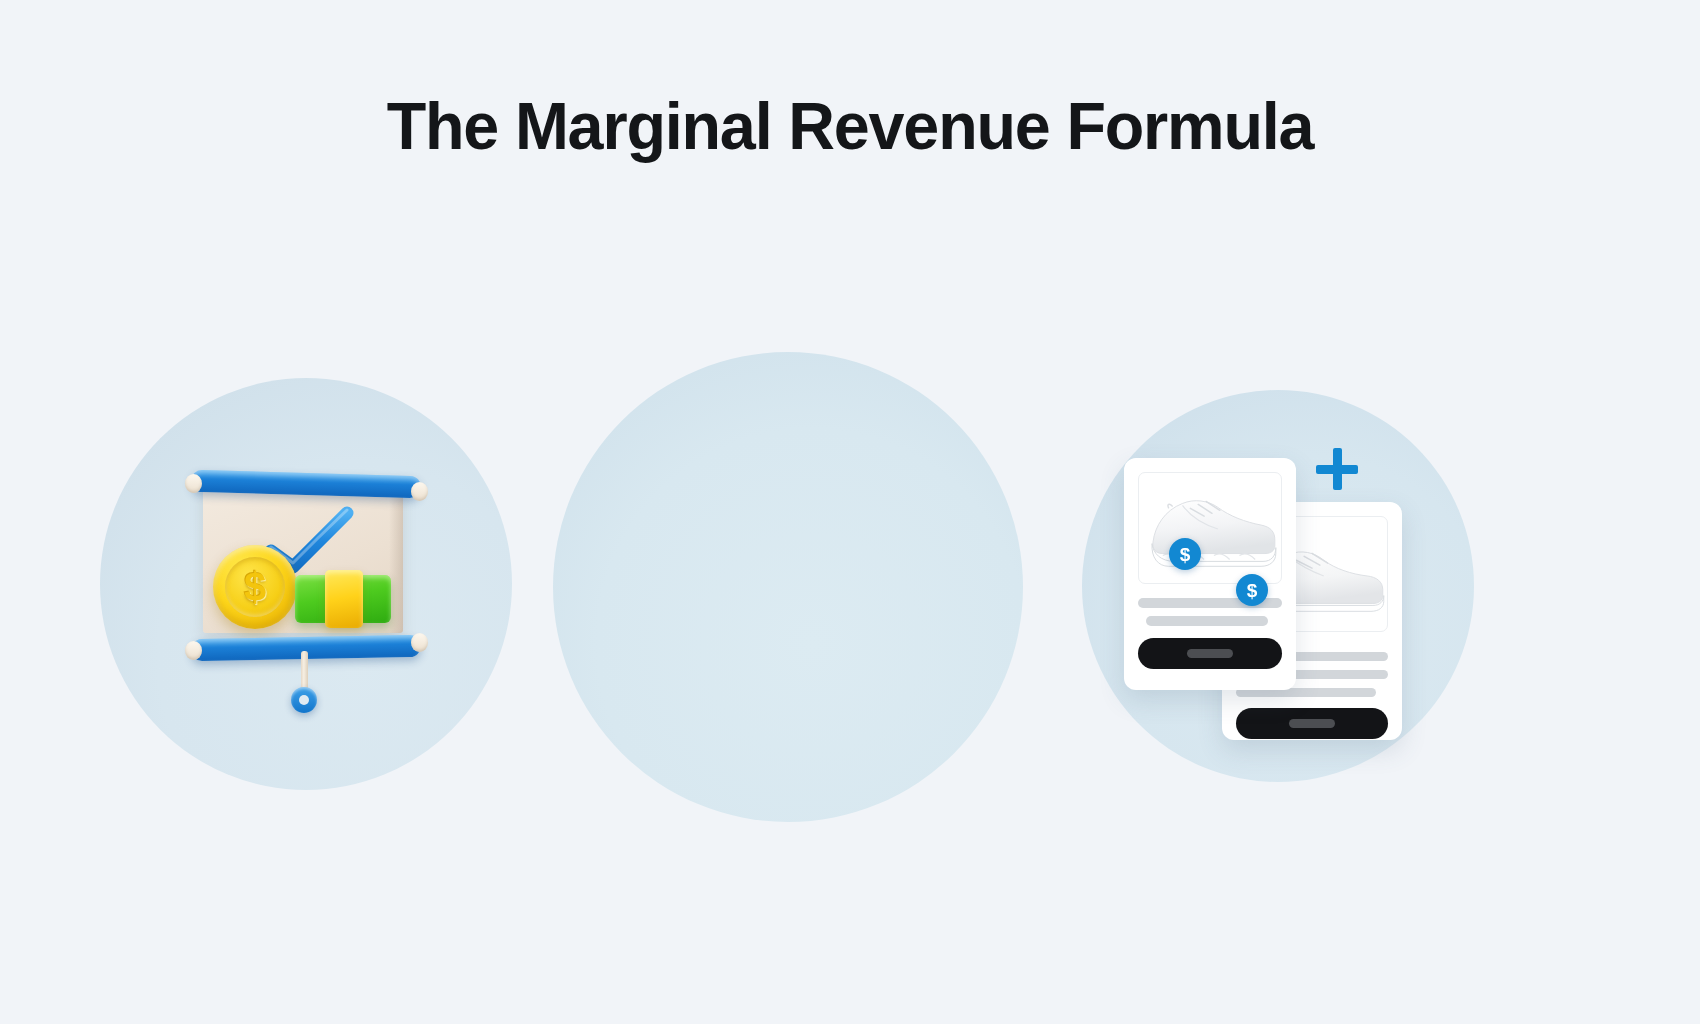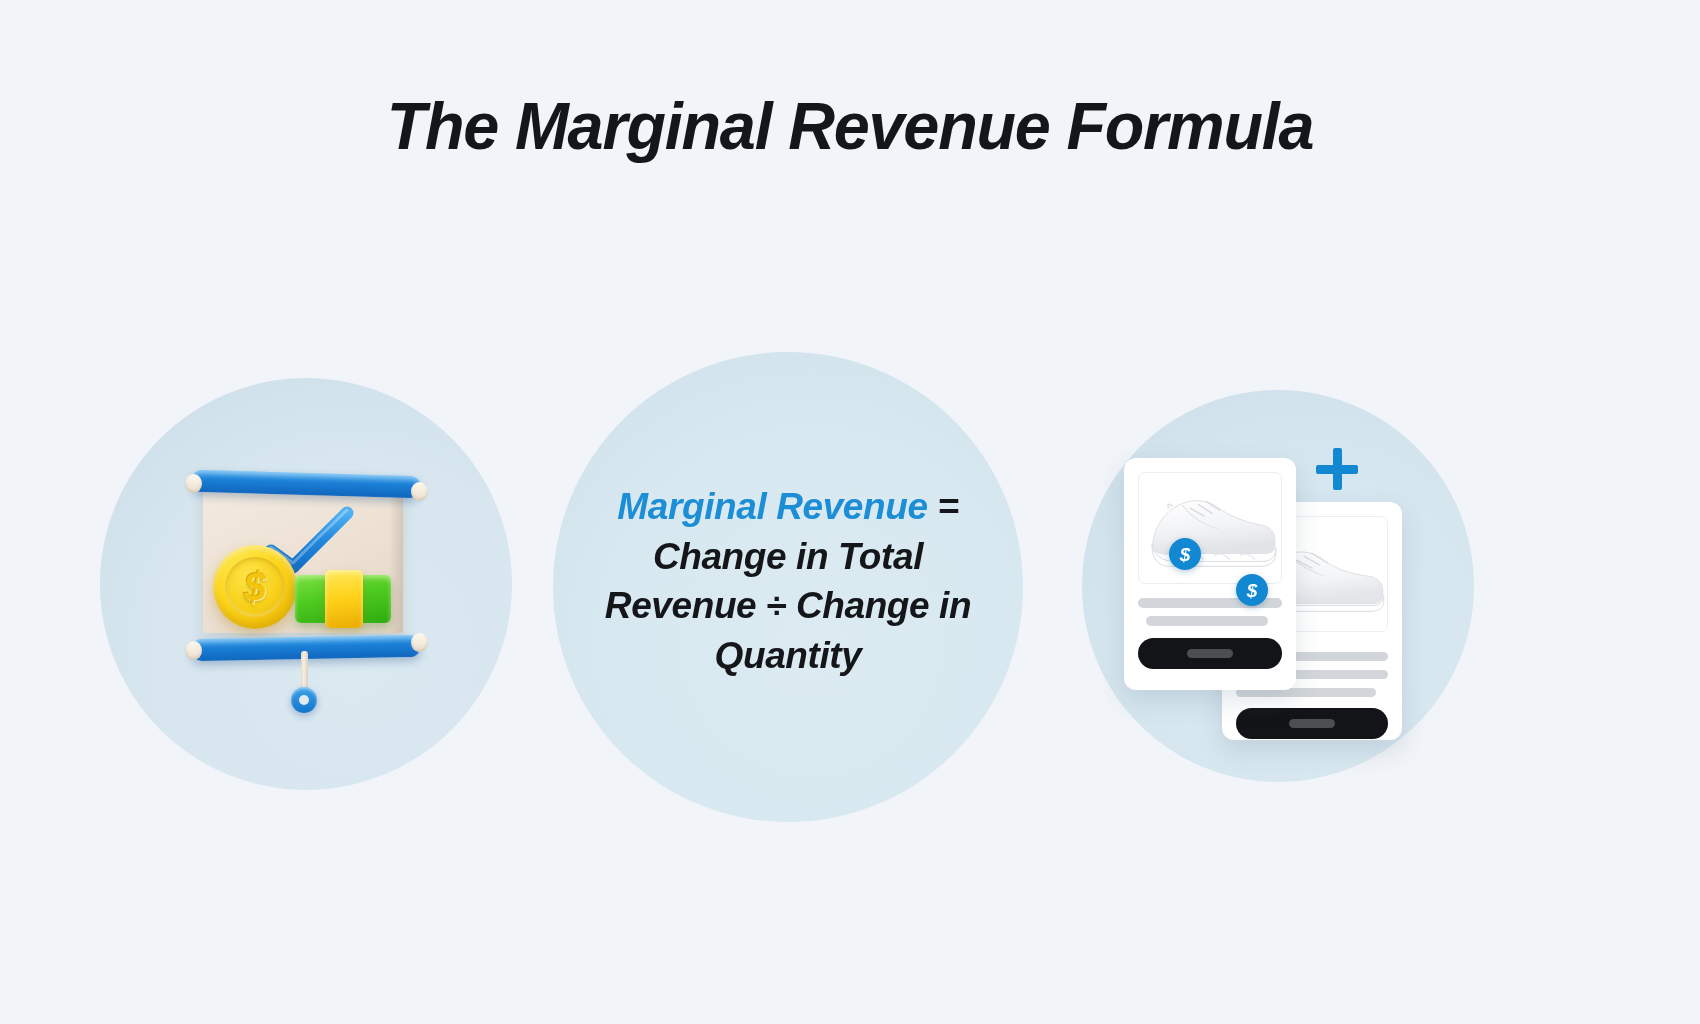--- a/index.html
+++ b/index.html
@@ -3,21 +3,21 @@
 <meta charset="utf-8">
 <title>The Marginal Revenue Formula</title>
 <style>
   * { margin:0; padding:0; box-sizing:border-box; }
   html, body {
     width:1700px; height:1024px;
     background:#f1f4f8;
     font-family:"Liberation Sans", sans-serif;
     overflow:hidden;
   }
-  .stage { position:relative; width:1700px; height:740px; background:#f1f4f8;font-style:italic; }
+  .stage { position:relative; width:1700px; height:740px; background:#f1f4f8; }
 
   
   .title {
     position:absolute; left:0; top:92px; width:1700px;
     text-align:center;
     font-size:66px; font-weight:bold;
     letter-spacing:-1.2px;
     color:#141619;
     line-height:1.05;
     font-family:"Liberation Sans", sans-serif;
@@ -231,23 +231,20 @@
     <div class="cap cap-tr"></div>
     <div class="cap cap-bl"></div>
     <div class="cap cap-br"></div>
 
     <div class="stand-pole"></div>
     <div class="stand-ring"></div>
   </div>
 
   <div class="circle circle-center"></div>
 
-  <div class="formula">
-    <span class="mr">Marginal Revenue</span><span> = </span><span>Change in Total Revenue ÷ Change in Quantity</span>
-  </div>
 
   <div class="circle circle-right"></div>
 
   <div class="cards-wrap">
 
     <div class="pcard pcard-back">
       <div class="pimg-frame">
         <svg class="shoe-svg" viewBox="0 0 152 116">
           <defs>
             <linearGradient id="shoeB" x1="0" y1="0" x2="0.3" y2="1">

